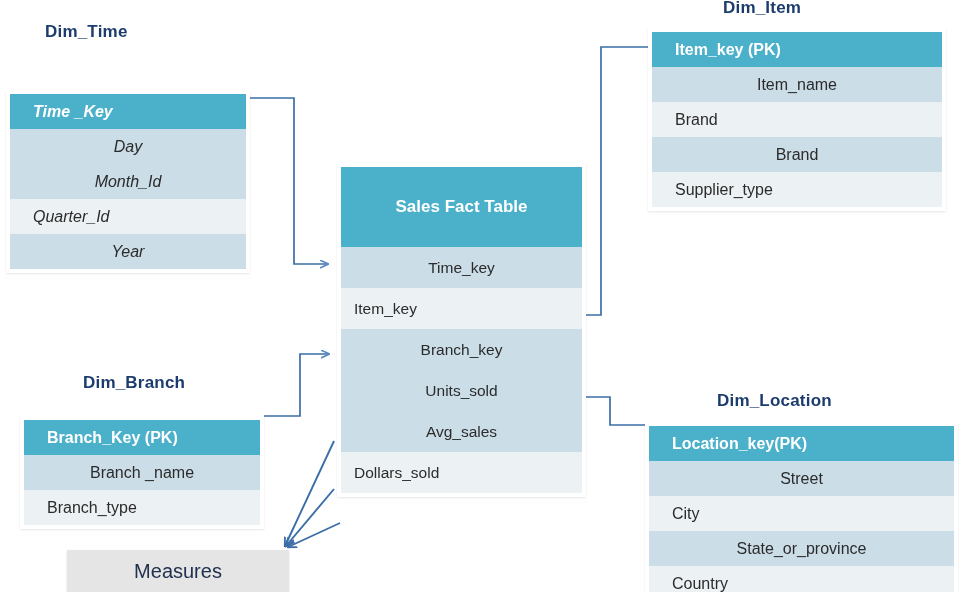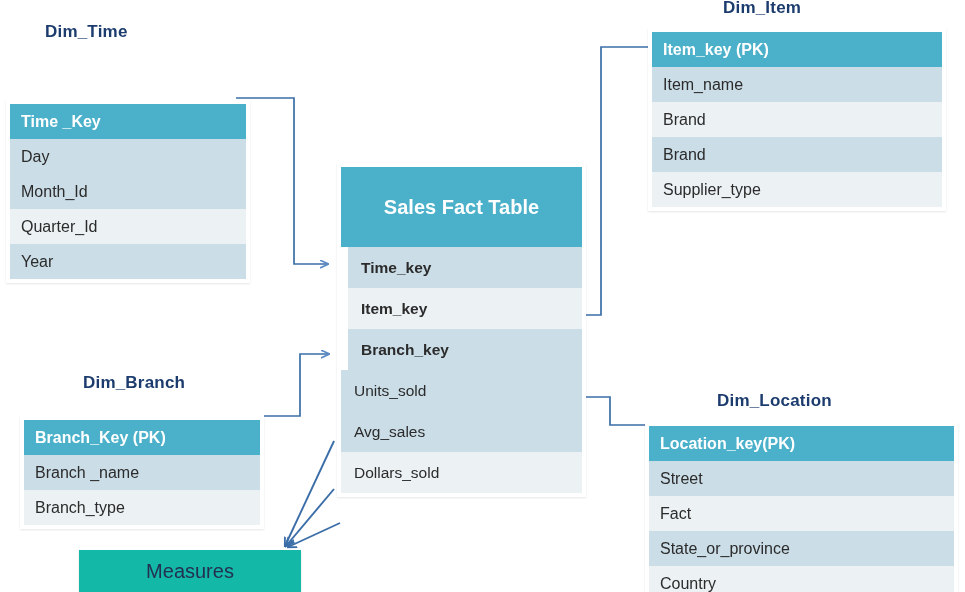--- a/index.html
+++ b/index.html
@@ -40,77 +40,77 @@
     color: #1c3c6e;
     font-weight: bold;
     font-size: 17px;
     letter-spacing: 0.2px;
     white-space: nowrap;
   }
   .row {
     box-sizing: border-box;
     height: 35px;
     line-height: 35px;
-    padding: 0 11px;
+    padding: 0 23px;
     font-size: 16px;
     color: #2b2b2b;
     white-space: nowrap;
     overflow: hidden;
   }
   .row.hdr {
     background: #4bb0c9;
     color: #ffffff;
     font-weight: bold;
   }
-  .row.alt-a { background: #cbdde7; }
+  .row.alt-a { background: #cbdde7; text-align: center; }
   .row.alt-b { background: #ecf1f3; }
 
   
   #fact-table {
     left: 337px;
     top: 163px;
     width: 249px;
   }
   #fact-table .fact-hdr {
     height: 80px;
     line-height: 80px;
     background: #4bb0c9;
     color: #ffffff;
     font-weight: bold;
-    font-size: 20px;
+    font-size: 17px;
     text-align: center;
     box-sizing: border-box;
   }
   #fact-table .row {
     height: 41px;
     line-height: 41px;
     padding: 0 13px;
     font-size: 15.5px;
   }
-  #fact-table .row.keyrow { font-weight: bold; margin-left: 7px; }
+  #fact-table .row.keyrow { font-weight: normal; }
 
   
   #measures-box {
     position: absolute;
     z-index: 3;
-    left: 79px;
+    left: 67px;
     top: 550px;
     width: 222px;
     height: 42px;
-    background: #14b8a6;
+    background: #e5e5e5;
     color: #22314f;
     font-size: 20px;
     text-align: center;
     line-height: 42px;
     box-sizing: border-box;
     box-shadow: 0 1px 2px rgba(0,0,0,0.12);
   }
 
   
-  #dim-time-box     { left: 6px;   top: 100px;  width: 244px; }
+  #dim-time-box     { left: 6px;   top: 90px;  width: 244px; font-style: italic; }
   #dim-item-box     { left: 648px; top: 28px;  width: 298px; }
   #dim-branch-box   { left: 20px;  top: 416px; width: 244px; }
   #dim-location-box { left: 645px; top: 422px; width: 313px; }
 
   #dim-time-title     { left: 45px;  top: 22px;  }
   #dim-item-title     { left: 723px; top: -2px;  }
   #dim-branch-title   { left: 83px;  top: 373px; }
   #dim-location-title { left: 717px; top: 391px; text-align: right; }
 </style>
 </head>
@@ -176,20 +176,20 @@
   <div class="table-box" id="dim-branch-box">
     <div class="row hdr">Branch_Key (PK)</div>
     <div class="row alt-a">Branch _name</div>
     <div class="row alt-b">Branch_type</div>
   </div>
 
   <div class="tbl-title" id="dim-location-title">Dim_Location</div>
   <div class="table-box" id="dim-location-box">
     <div class="row hdr">Location_key(PK)</div>
     <div class="row alt-a">Street</div>
-    <div class="row alt-b">Fact</div>
+    <div class="row alt-b">City</div>
     <div class="row alt-a">State_or_province</div>
     <div class="row alt-b">Country</div>
   </div>
 
   <div id="measures-box">Measures</div>
 
 </div>
 
 </body></html>

